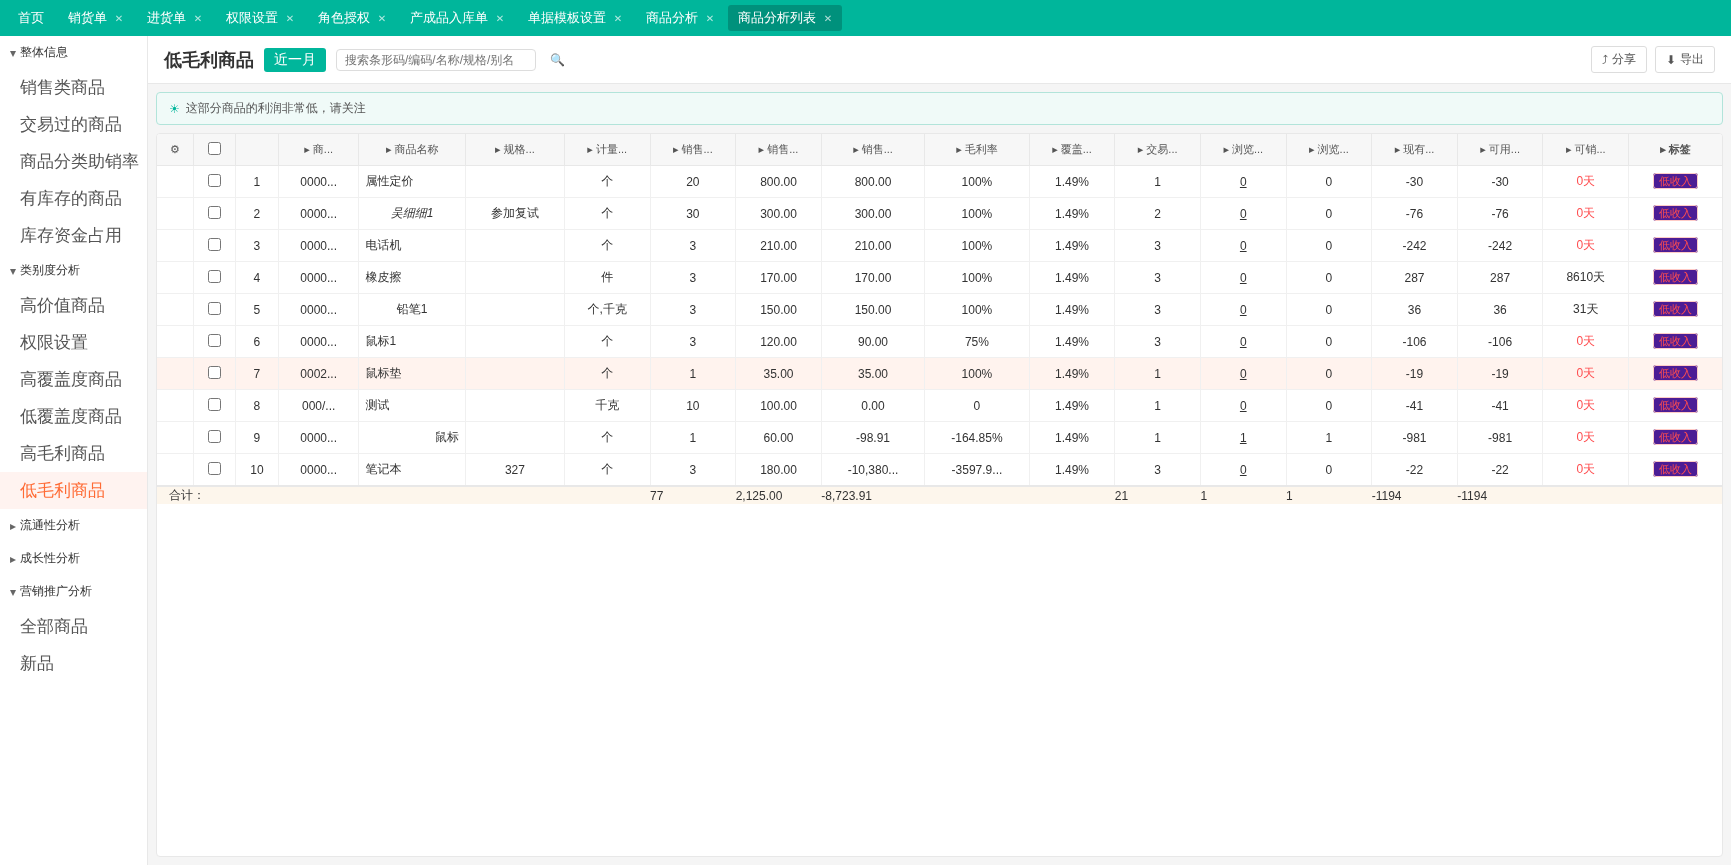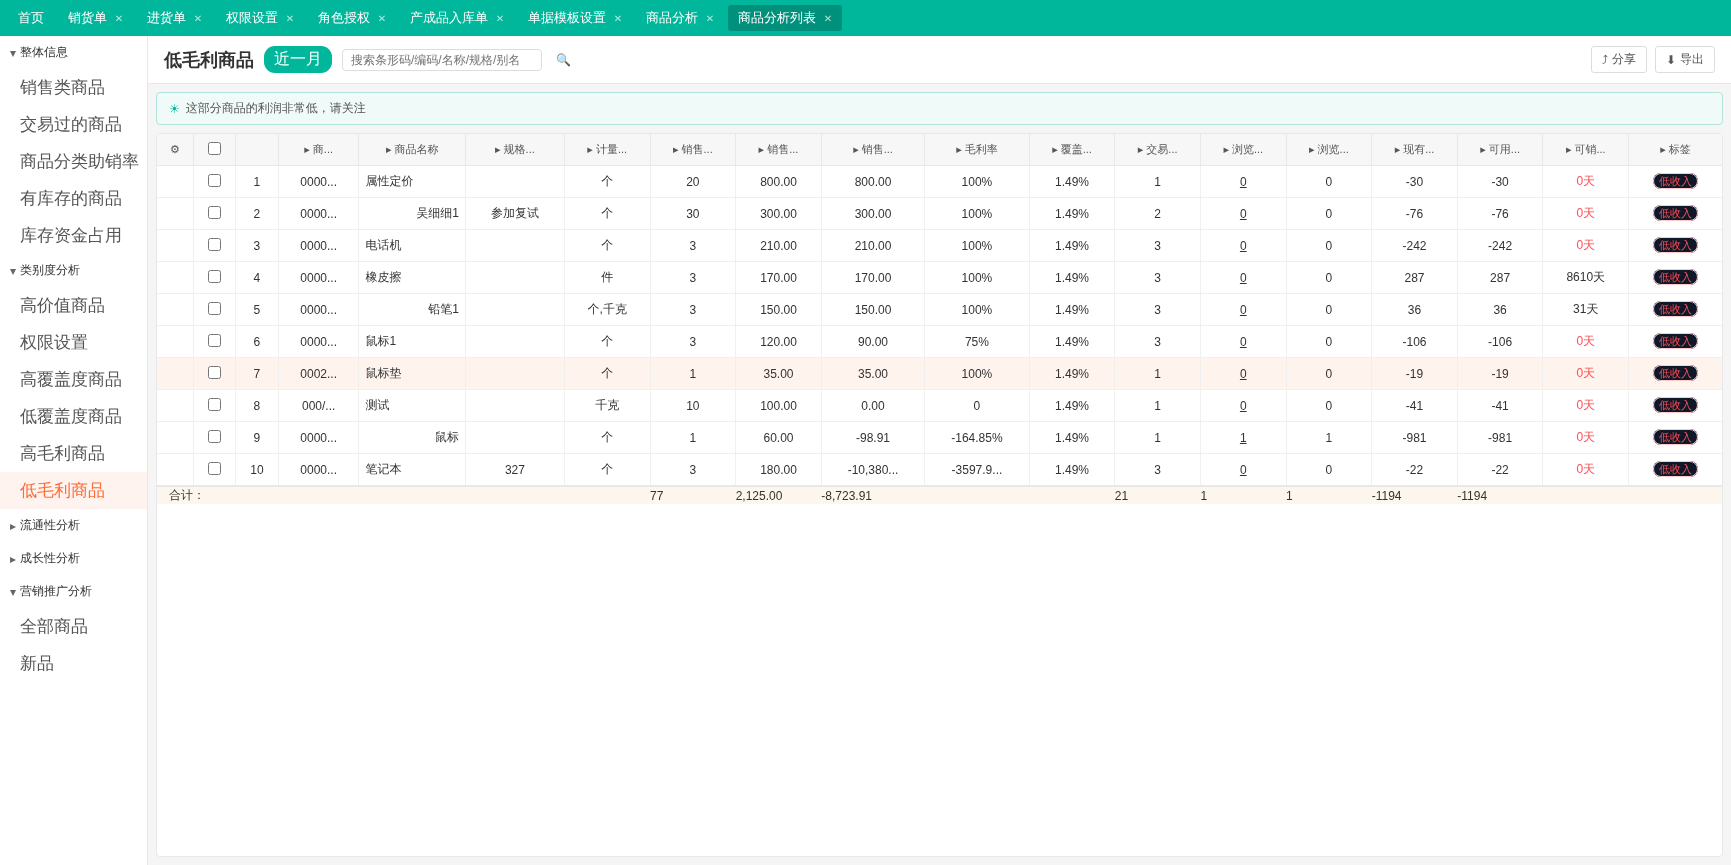--- a/index.html
+++ b/index.html
@@ -65,23 +65,23 @@
       display: flex;
       align-items: center;
       gap: 10px;
       border-bottom: 1px solid #e8e8e8;
     }
     .content-title { font-size: 18px; font-weight: bold; color: #333; }
     .time-filter-btn {
       background: #00b69b;
       color: #fff;
       border: none;
-      border-radius: 11px;
+      border-radius: 3px;
       padding: 3px 10px;
-      font-size: 16px;
+      font-size: 14px;
       cursor: pointer;
     }
     .search-box {
       border: 1px solid #ddd;
       border-radius: 4px;
       padding: 3px 8px;
       font-size: 12px;
       width: 200px;
       outline: none;
     }
@@ -137,37 +137,37 @@
     }
     thead th {
       padding: 8px 6px;
       text-align: center;
       font-weight: 500;
       color: #555;
       border-right: 1px solid #e8e8e8;
       white-space: nowrap;
       font-size: 11px;
     }
-    thead th:last-child { border-right: none; }
+    thead th:last-child { border-right: none; font-weight: bold; }
     tbody tr { border-bottom: 1px solid #f0f0f0; }
     tbody tr.highlighted { background: #fff3ee; }
     tbody td {
       padding: 7px 6px;
       text-align: center;
       color: #333;
       border-right: 1px solid #f0f0f0;
       white-space: nowrap;
       font-size: 12px;
     }
     tbody td:last-child { border-right: none; }
     .tag-low-income {
-      background: #0f172a;
+      background: #4c1d95;
       color: #ff4d4f;
       border: 1px solid #ffccc7;
-      border-radius: 8px;
+      border-radius: 3px;
       padding: 1px 5px;
       font-size: 11px;
     }
     .red-text { color: #ff4d4f; }
     .underline { text-decoration: underline; cursor: pointer; }
 
     
     .total-row {
       background: #fdf6ec;
       border-top: 2px solid #e8e8e8;
@@ -342,21 +342,21 @@
     <td>-30</td>
     <td>-30</td>
     <td class="red-text">0天</td>
     <td><span class="tag-low-income">低收入</span></td>
   </tr>
             <tr>
     <td></td>
     <td><input type="checkbox" style=""></td>
     <td>2</td>
     <td>0000...</td>
-    <td style="text-align:right;">吴细细1</td>
+    <td style="text-align:center;font-style:italic;">吴细细1</td>
     <td>参加复试</td>
     <td>个</td>
     <td>30</td>
     <td>300.00</td>
     <td>300.00</td>
     <td>100%</td>
     <td>1.49%</td>
     <td>2</td>
     <td><span class="underline">0</span></td>
     <td>0</td>
@@ -405,21 +405,21 @@
     <td>287</td>
     <td>287</td>
     <td class="">8610天</td>
     <td><span class="tag-low-income">低收入</span></td>
   </tr>
             <tr>
     <td></td>
     <td><input type="checkbox" style=""></td>
     <td>5</td>
     <td>0000...</td>
-    <td style="text-align:right;">铅笔1</td>
+    <td style="text-align:center;">铅笔1</td>
     <td></td>
     <td>个,千克</td>
     <td>3</td>
     <td>150.00</td>
     <td>150.00</td>
     <td>100%</td>
     <td>1.49%</td>
     <td>3</td>
     <td><span class="underline">0</span></td>
     <td>0</td>

